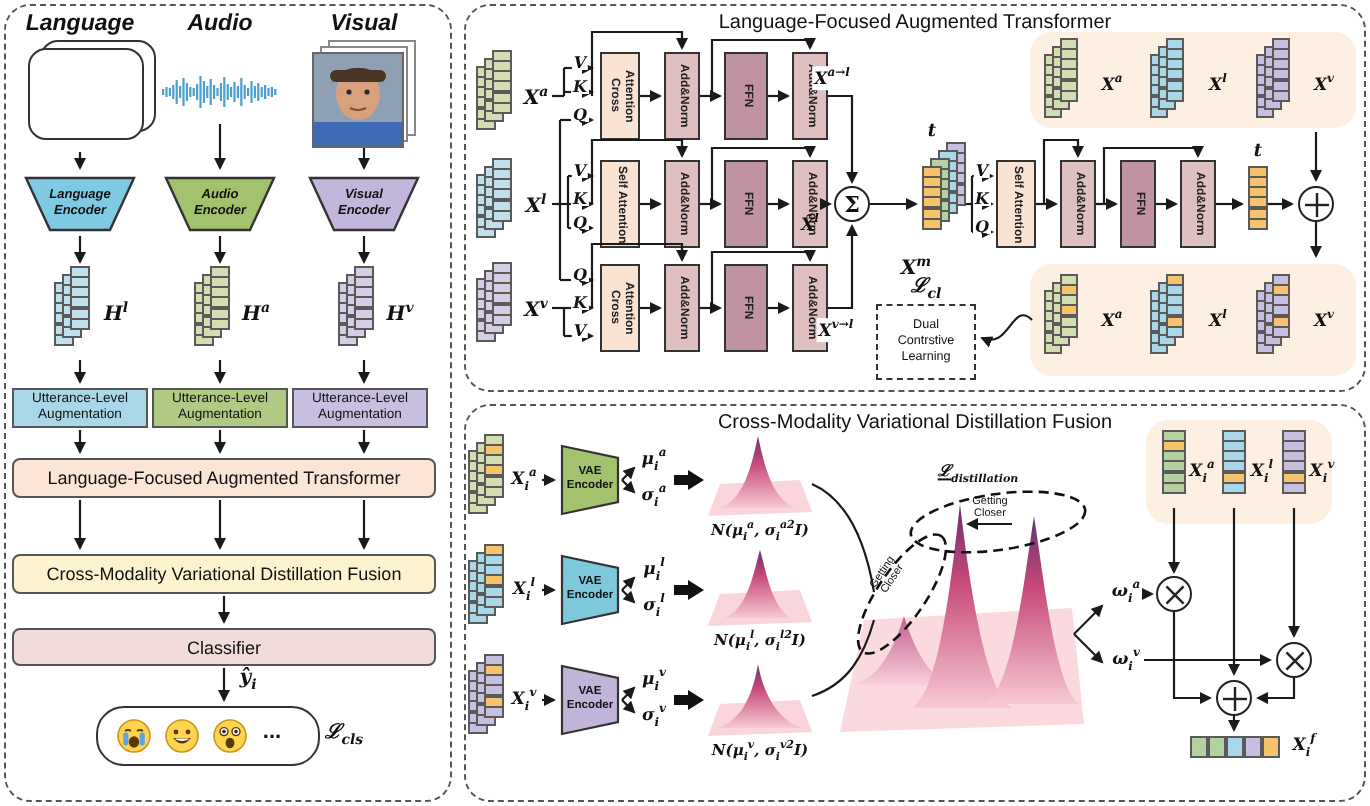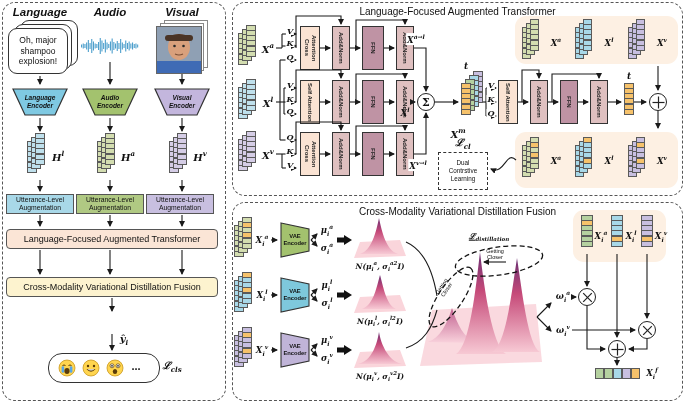--- a/index.html
+++ b/index.html
@@ -56,23 +56,20 @@
 
   <div class="ptitle" style="left:232px;top:6px;width:451px">Language-Focused Augmented Transformer</div>
   <div class="ptitle" style="left:232px;top:206px;width:451px">Cross-Modality Variational Distillation Fusion</div>
 
   <div class="c hdr" style="left:40px;top:12px">Language</div>
   <div class="c hdr" style="left:110px;top:12px">Audio</div>
   <div class="c hdr" style="left:182px;top:12px">Visual</div>
 
   <div class="bubble" style="left:20px;top:20px;width:58px;height:46px"></div>
   <div class="bubble" style="left:14px;top:24px;width:58px;height:46px"></div>
-  <div class="bubble" style="left:8px;top:28px;width:60px;height:46px;display:flex;align-items:center;justify-content:center;text-align:center;font-size:8.5px;line-height:1.25;z-index:4">
-      <span>Oh, major<br>shampoo<br>explosion!</span>
-    </div>
 
   <svg class="abs" id="wave" style="left:80px;top:30px;z-index:3" width="60" height="32" viewBox="0 0 60 32">
       <rect x="1.0" y="14.5" width="1.1" height="3" fill="#4d9fcc"></rect>
       <rect x="2.7" y="13.5" width="1.1" height="5" fill="#4d9fcc"></rect>
       <rect x="4.4" y="14.0" width="1.1" height="4" fill="#4d9fcc"></rect>
       <rect x="6.1" y="12.5" width="1.1" height="7" fill="#4d9fcc"></rect>
       <rect x="7.8" y="10.0" width="1.1" height="12" fill="#4d9fcc"></rect>
       <rect x="9.5" y="13.0" width="1.1" height="6" fill="#4d9fcc"></rect>
       <rect x="11.2" y="9.0" width="1.1" height="14" fill="#4d9fcc"></rect>
       <rect x="12.9" y="11.5" width="1.1" height="9" fill="#4d9fcc"></rect>
@@ -225,20 +222,21 @@
     </div>
   <div class="ubox" style="left:76px;top:194px;width:68px;height:20px;background:#b0c983">
       <span>Utterance-Level<br>Augmentation</span>
     </div>
   <div class="ubox" style="left:146px;top:194px;width:68px;height:20px;background:#c8bfe0">
       <span>Utterance-Level<br>Augmentation</span>
     </div>
 
   <div class="stage" style="left:6px;top:229px;width:212px;height:20px;background:#fbe5d6">Language-Focused Augmented Transformer</div>
   <div class="stage" style="left:6px;top:277px;width:212px;height:20px;background:#fdf3cf">Cross-Modality Variational Distillation Fusion</div>
+  <div class="stage" style="left:6px;top:314px;width:212px;height:19px;background:#f2dcdb">Classifier</div>
 
   <div class="c math" style="left:124px;top:340px">ŷ<sub>i</sub></div>
 
   <div class="emojibox" style="left:48px;top:353px;width:112px;height:30px"></div>
   <svg class="abs" style="left:58px;top:359px;z-index:5" width="18" height="18" viewBox="0 0 18 18">
     <circle cx="9" cy="9" r="8" fill="#ffd54f" stroke="#c9971c" stroke-width="0.8"></circle>
     <path d="M4.5,6.5 Q6,5.5 7.5,6.5" stroke="#5a3b08" stroke-width="1" fill="none"></path>
     <path d="M10.5,6.5 Q12,5.5 13.5,6.5" stroke="#5a3b08" stroke-width="1" fill="none"></path>
     <rect x="3.6" y="7.2" width="2.6" height="6.5" rx="1.3" fill="#58a6e8"></rect>
     <rect x="11.8" y="7.2" width="2.6" height="6.5" rx="1.3" fill="#58a6e8"></rect>

